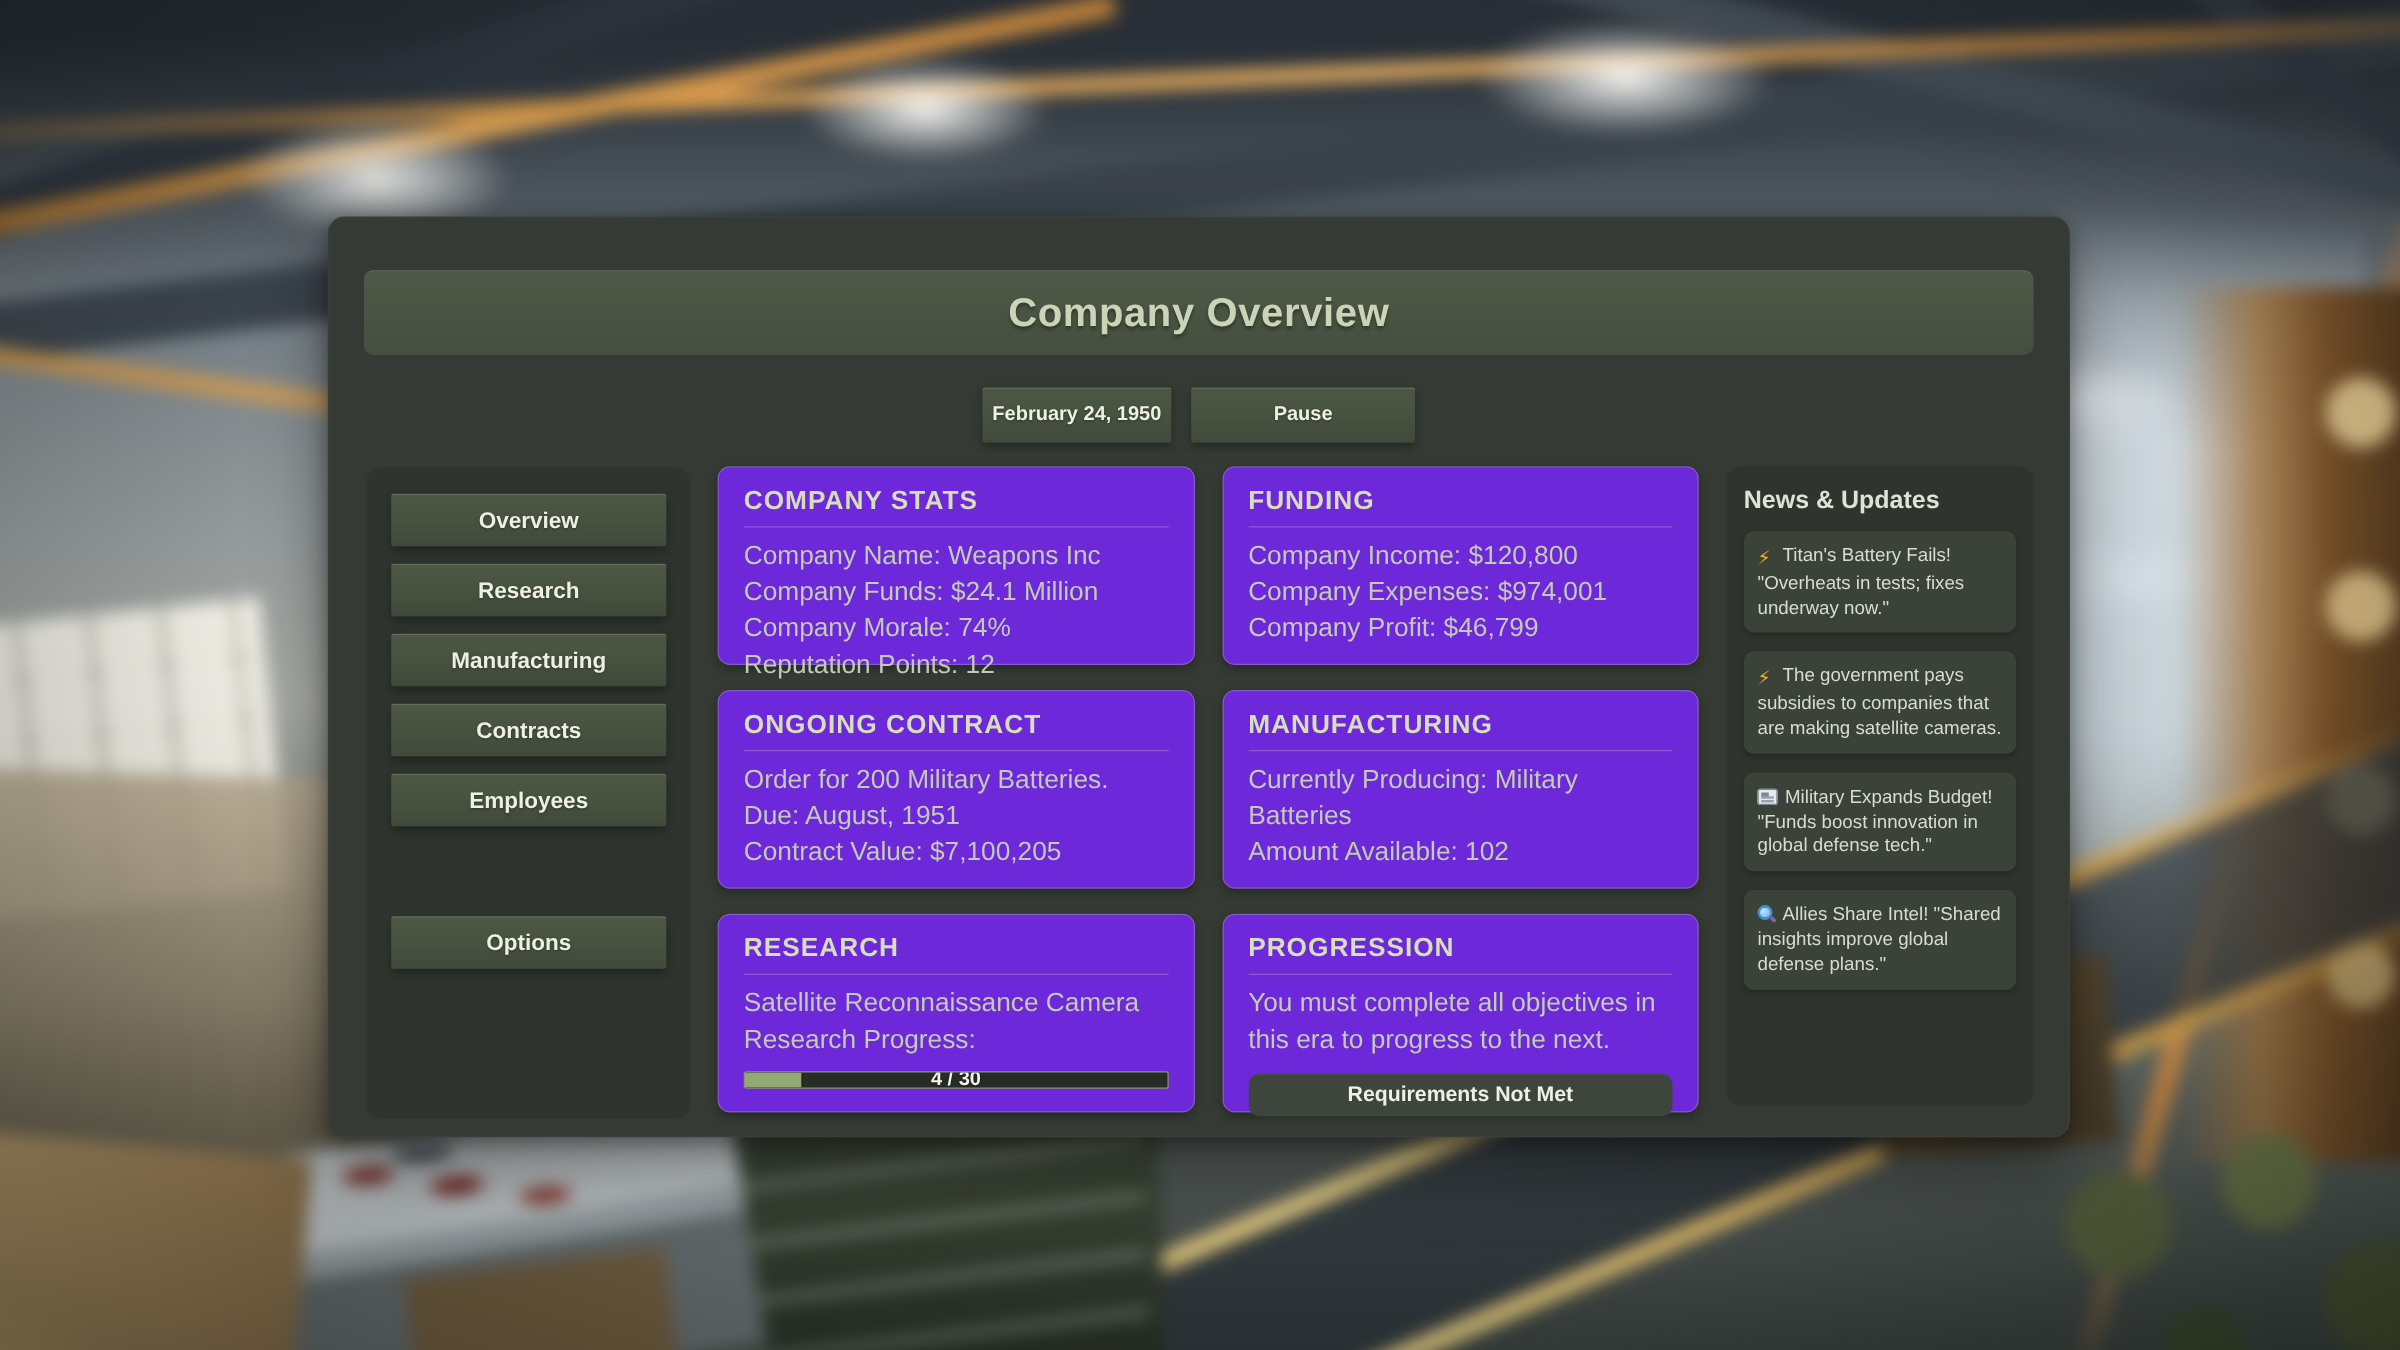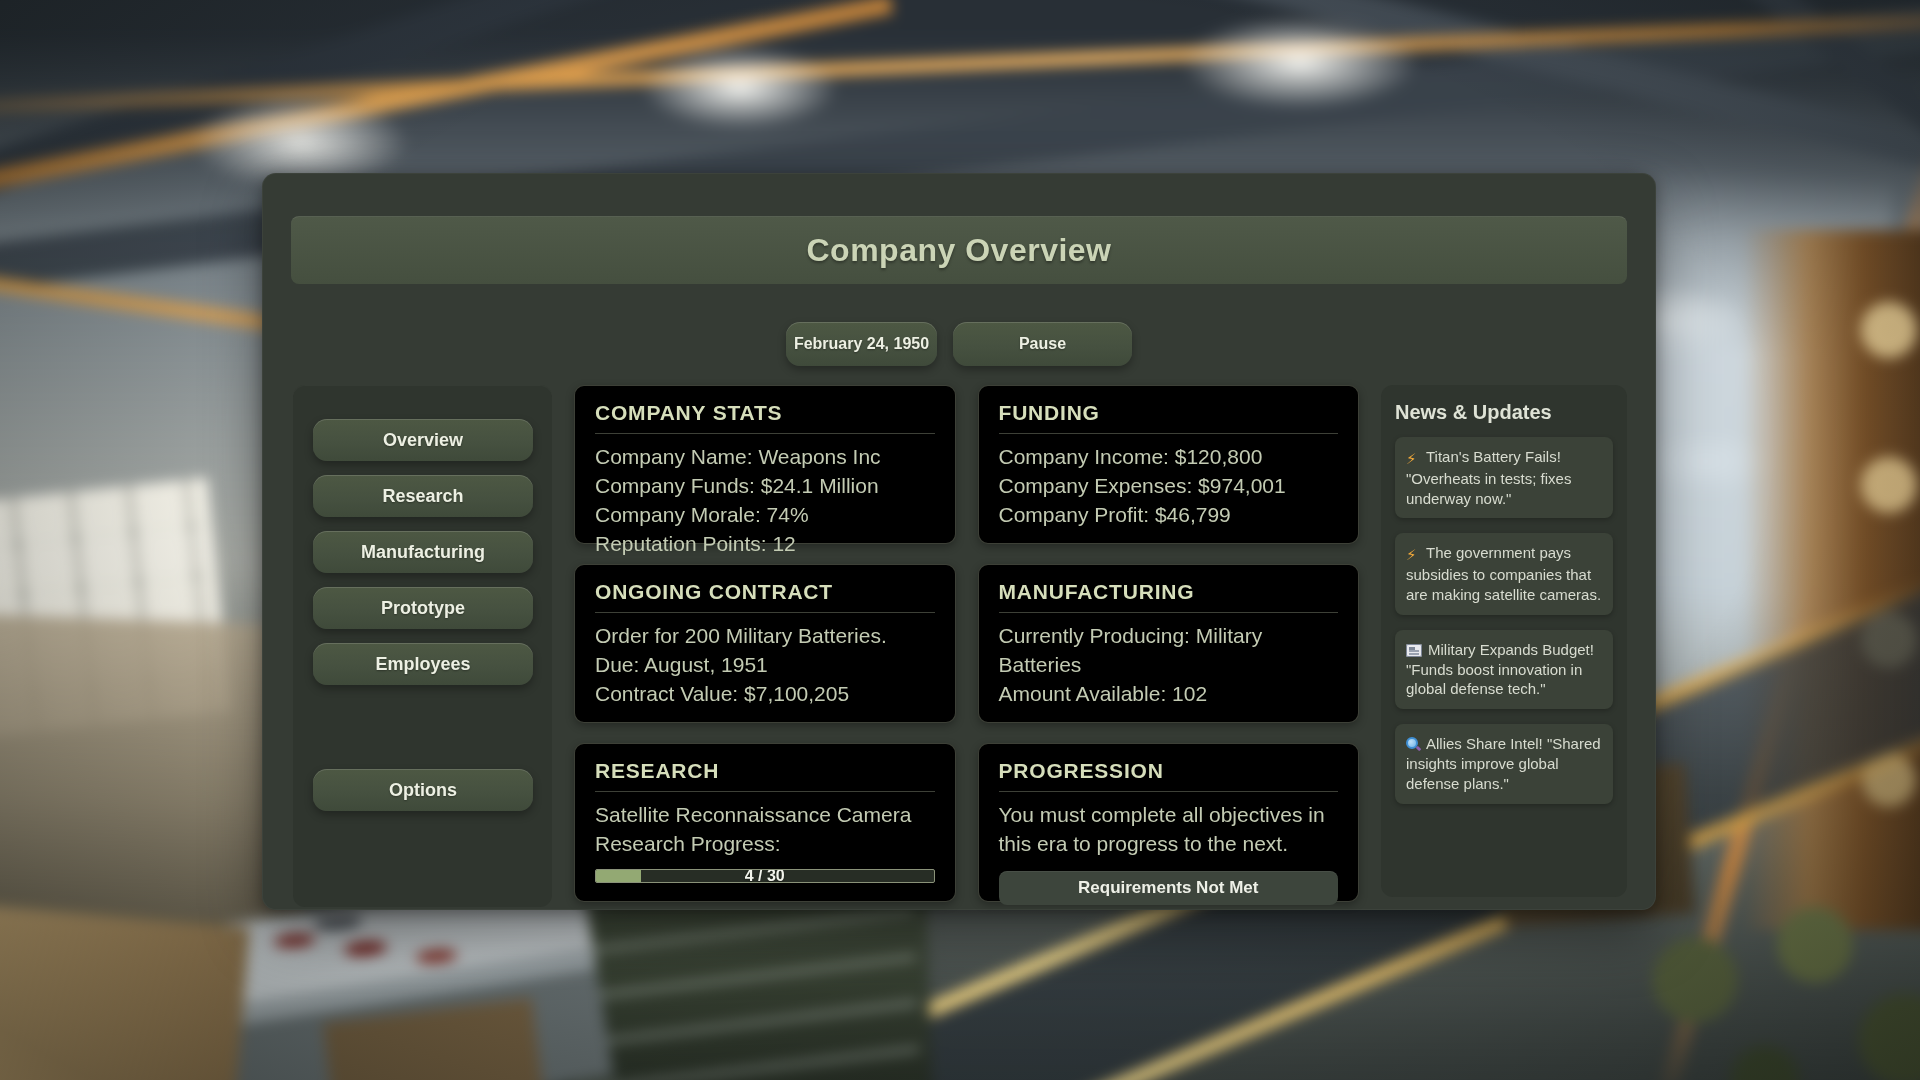--- a/index.html
+++ b/index.html
@@ -82,40 +82,40 @@
   .panel { position:absolute; left:262px; top:173px; width:1394px; height:737px; z-index:2;
     background:#353b34; border-radius:14px; border:1px solid rgba(255,255,255,.04);
     box-shadow:0 24px 60px rgba(0,0,0,.45), 0 4px 16px rgba(0,0,0,.35); }
   .title-bar { margin:42px 28px 0; height:68px; border-radius:8px;
     background:linear-gradient(180deg,#4f5948,#454f3f);
     border-top:1px solid rgba(255,255,255,.1);
     display:flex; align-items:center; justify-content:center; }
   .title-bar h1 { font-size:32px; font-weight:bold; color:#cbd4b6; letter-spacing:.5px;
     text-shadow:0 2px 3px rgba(0,0,0,.35); }
   .top-buttons { margin-top:26px; display:flex; justify-content:center; gap:16px; }
-  .gbtn { height:44px; border:none; cursor:pointer; border-radius:14px;
+  .gbtn { height:44px; border:none; cursor:pointer; border-radius:2px;
     background:linear-gradient(180deg,#4d5843 0%,#465140 55%,#3f4a3a 100%);
     box-shadow:inset 0 1px 0 rgba(255,255,255,.14), 0 4px 8px rgba(0,0,0,.30);
     color:#edf0e3; font-family:inherit; font-weight:bold;
     display:flex; align-items:center; justify-content:center;
-    text-shadow:0 1px 2px rgba(0,0,0,.35);margin-top:12px; }
+    text-shadow:0 1px 2px rgba(0,0,0,.35); }
   .date-btn  { width:151px; font-size:16px; }
   .pause-btn { width:179px; font-size:16px; }
 
   .content { margin:19px 28px 0 30px; display:flex; gap:22px; }
 
   
   .sidebar { width:259px; height:522px; background:#2f352e; border-radius:12px;
     padding:22px 19px 0 20px; box-shadow:inset 0 1px 0 rgba(255,255,255,.03); }
   .side-btn { width:100%; height:42px; margin-bottom:14px; font-size:18px; }
   .side-spacer { height:58px; }
 
   
   .grid { flex:1; display:grid; grid-template-columns:1fr 1fr; grid-auto-rows:159px; gap:20px 22px; }
-  .card { background:#000000; border:1px solid rgba(190,200,170,.32); border-radius:10px;
+  .card { background:#6d28d9; border:1px solid rgba(190,200,170,.32); border-radius:10px;
     padding:15px 20px 13px; box-shadow:0 3px 8px rgba(0,0,0,.30); }
   .card h3 { font-size:21px; font-weight:bold; color:#d6debb; letter-spacing:.8px;
     padding-bottom:8px; border-bottom:1px solid rgba(203,212,182,.30); }
   .card-body { margin-top:9px; }
   .card-line { font-size:21px; line-height:1.38; color:#c3cbb3; }
   .progress-wrap { margin-top:10px; height:14px; border:1px solid #8a9279; border-radius:2px;
     background:#272d25; position:relative; overflow:hidden;text-align:right; }
   .progress-fill { position:absolute; left:0; top:0; bottom:0; width:13.3%; background:#93a973; }
   .progress-label { position:absolute; inset:0; display:flex; align-items:center; justify-content:center;
     font-size:16px; font-weight:bold; color:#f2f4ec; text-shadow:0 1px 2px rgba(0,0,0,.4); }
@@ -192,21 +192,21 @@
     <button class="gbtn date-btn">February 24, 1950</button>
     <button class="gbtn pause-btn">Pause</button>
   </div>
 
   <div class="content">
 
     <div class="sidebar">
       <button class="gbtn side-btn">Overview</button>
       <button class="gbtn side-btn">Research</button>
       <button class="gbtn side-btn">Manufacturing</button>
-      <button class="gbtn side-btn">Prototype</button>
+      <button class="gbtn side-btn">Contracts</button>
       <button class="gbtn side-btn">Employees</button>
       <div class="side-spacer"></div>
       <button class="gbtn side-btn">Options</button>
     </div>
 
     <div class="grid">
 
       <div class="card">
         <h3>COMPANY STATS</h3>
         <div class="card-body">

